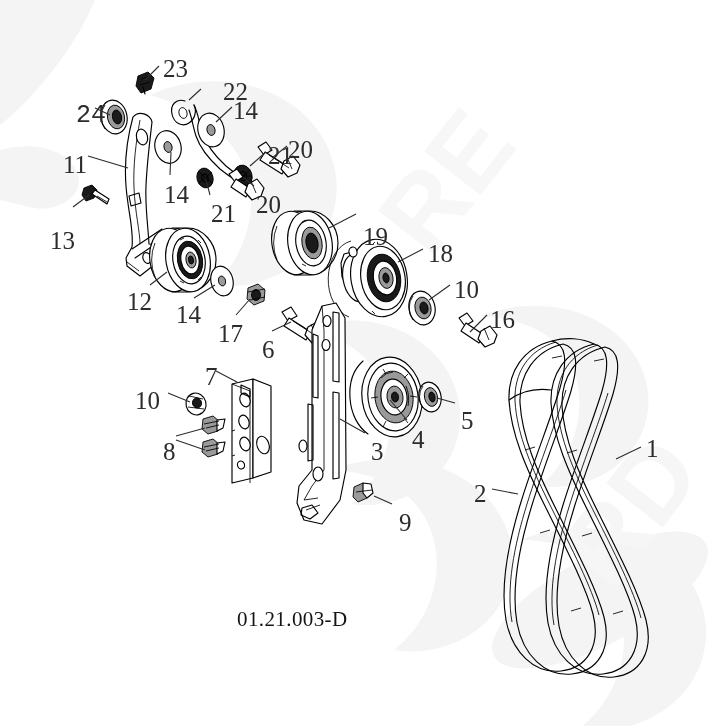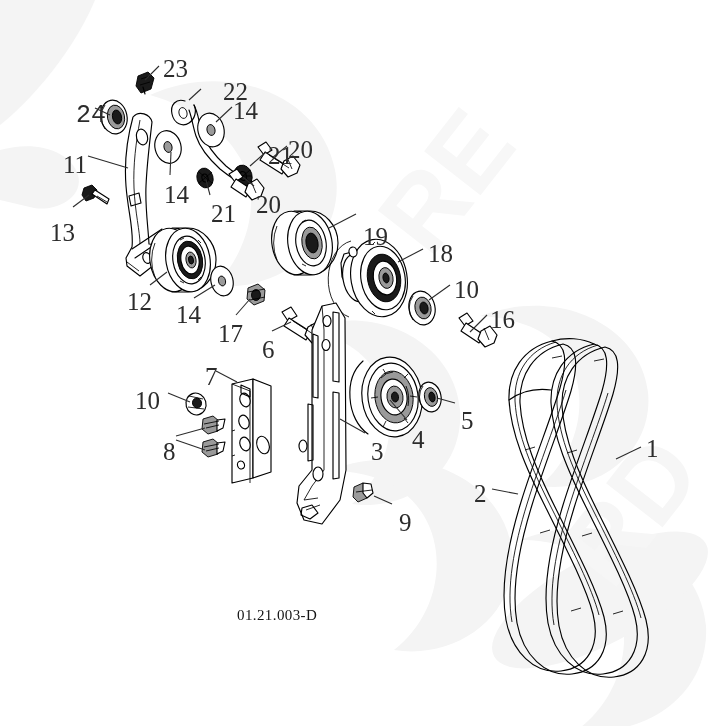--- a/index.html
+++ b/index.html
@@ -3,21 +3,21 @@
 <meta charset="utf-8">
 <style>
   html,body{margin:0;padding:0;background:#ffffff;}
   body{width:718px;height:726px;overflow:hidden;font-family:"Liberation Serif",serif;}
   #stage{position:relative;width:718px;height:726px;background:#fff;}
   #wm{position:absolute;inset:0;z-index:0;pointer-events:none;}
   #art{position:absolute;inset:0;z-index:1;}
   #labels{position:absolute;inset:0;z-index:2;}
   .lbl{position:absolute;font-family:"Liberation Serif",serif;font-size:25px;color:#2c2c2c;
        line-height:1;white-space:nowrap;letter-spacing:0px;}
-  #caption{position:absolute;left:237px;top:607px;font-size:15px;color:#141414;
+  #caption{position:absolute;left:237px;top:607px;font-size:21px;color:#141414;
            font-family:"Liberation Serif",serif;letter-spacing:.4px;z-index:3;}
 </style>
 </head>
 <body>
 
 <div id="stage">
 
   <svg id="wm" width="718" height="726" viewBox="0 0 718 726">
     <g fill="#f4f4f4">
       <path d="M0 0 L95 0 C70 60 20 110 0 125 Z"></path>
@@ -350,21 +350,21 @@
       <div class="lbl" style="left: 371px; top: 439px;">3</div>
       <div class="lbl" style="left: 412px; top: 427px;">4</div>
       <div class="lbl" style="left: 461px; top: 408px;">5</div>
       <div class="lbl" style="left: 262px; top: 337px;">6</div>
       <div class="lbl" style="left: 205px; top: 364px;">7</div>
       <div class="lbl" style="left: 163px; top: 439px;">8</div>
       <div class="lbl" style="left: 399px; top: 510px;">9</div>
       <div class="lbl" style="left: 135px; top: 388px;">10</div>
       <div class="lbl" style="left: 63px; top: 152px;">11</div>
       <div class="lbl" style="left: 127px; top: 289px;">12</div>
-      <div class="lbl" style="left: 50px; top: 220px; text-align: right;">13</div>
+      <div class="lbl" style="left: 50px; top: 228px; text-align: right;">13</div>
       <div class="lbl" style="left: 233px; top: 98px;">14</div>
       <div class="lbl" style="left: 164px; top: 182px;">14</div>
       <div class="lbl" style="left: 176px; top: 302px;">14</div>
       <div class="lbl" style="left: 218px; top: 321px;">17</div>
       <div class="lbl" style="left: 490px; top: 307px; text-align: center;">16</div>
       <div class="lbl" style="left: 454px; top: 277px;">10</div>
       <div class="lbl" style="left: 428px; top: 241px;">18</div>
       <div class="lbl" style="left: 363px; top: 224px;">19</div>
       <div class="lbl" style="left: 288px; top: 137px;">20</div>
       <div class="lbl" style="left: 256px; top: 192px;">20</div>

